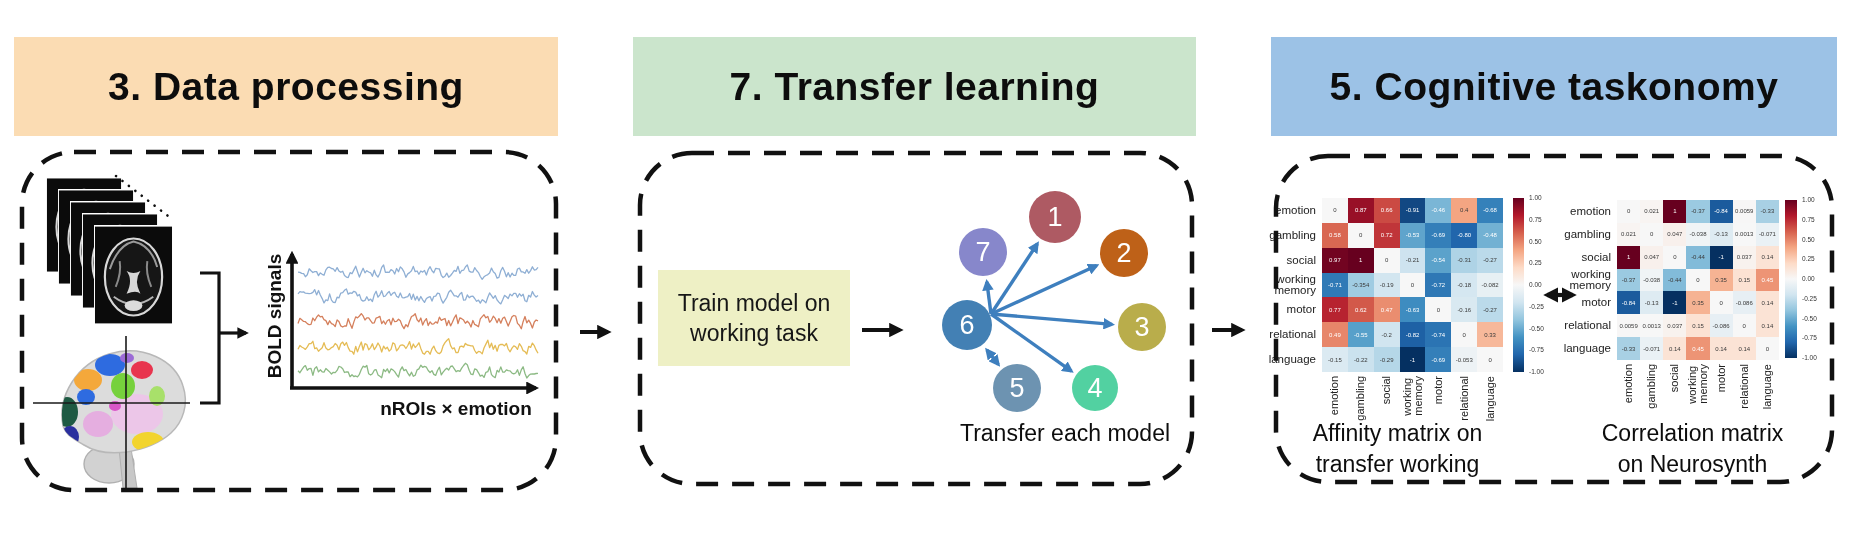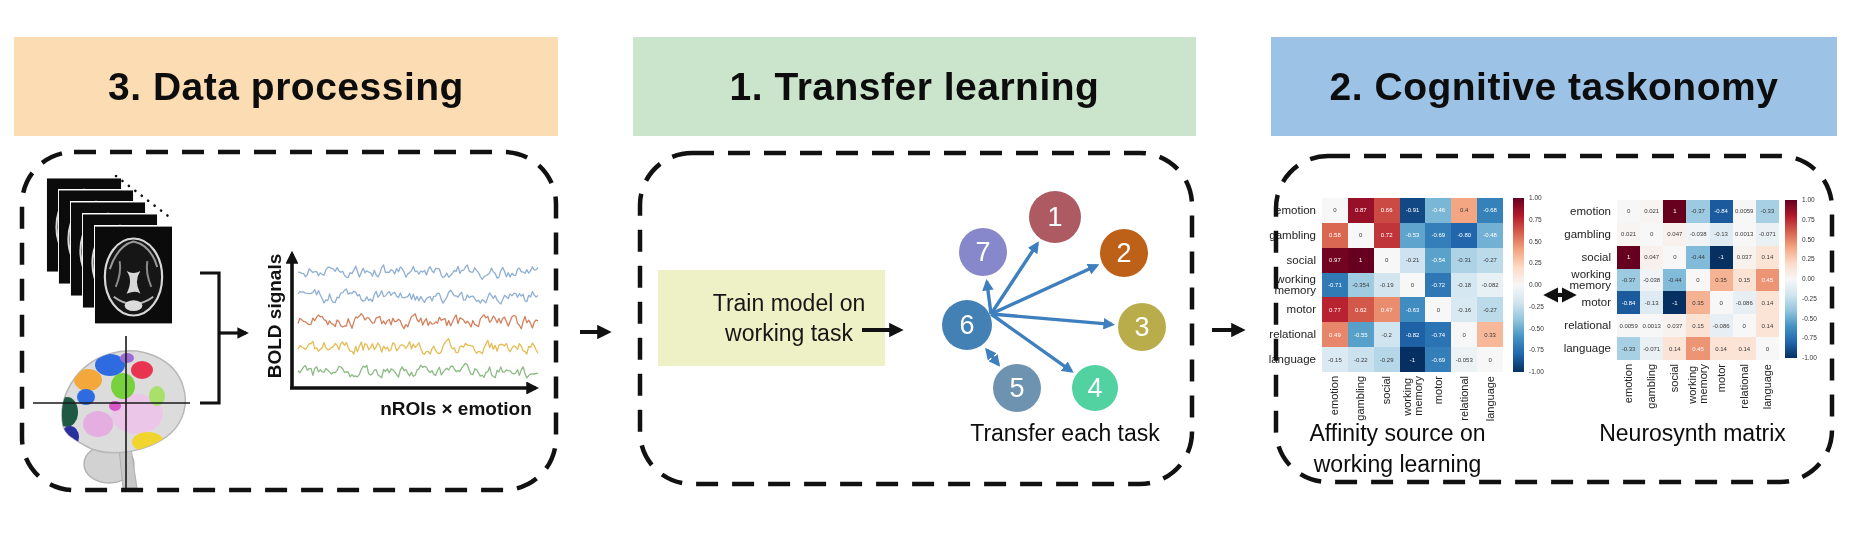--- a/index.html
+++ b/index.html
@@ -132,41 +132,41 @@
       <line x1="991" y1="314" x2="1037.3768856974891" y2="243.71003261474303" stroke="#3E7FBE" stroke-width="3.4" marker-end="url(#ab)"></line>
       <line x1="991" y1="314" x2="1096.7312919610586" y2="265.5067006795145" stroke="#3E7FBE" stroke-width="3.4" marker-end="url(#ab)"></line>
       <line x1="991" y1="314" x2="1112.1105650848458" y2="324.4267373914106" stroke="#3E7FBE" stroke-width="3.4" marker-end="url(#ab)"></line>
       <line x1="991" y1="314" x2="1071.371065605207" y2="371.1871043729356" stroke="#3E7FBE" stroke-width="3.4" marker-end="url(#ab)"></line>
       <line x1="986.8930515060483" y1="350.06524489762086" x2="998.3502642130798" y2="364.50133290848044" stroke="#3E7FBE" stroke-width="3.4" marker-end="url(#ab)" marker-start="url(#ab)"></line>
       <line x1="991" y1="314" x2="986.8391401289059" y2="281.75333599902075" stroke="#3E7FBE" stroke-width="3.4" marker-end="url(#ab)"></line>
     </g>
 </svg>
 
 <div class="header" style="left: 14px; width: 544px; background: rgb(251, 220, 179);">3. Data processing</div>
-<div class="header" style="left: 633px; width: 563px; background: rgb(203, 229, 204);">1. Transfer learning</div>
-<div class="header" style="left: 1271px; width: 566px; background: rgb(156, 194, 230);">2. Cognitive taskonomy</div>
+<div class="header" style="left: 633px; width: 563px; background: rgb(203, 229, 204);">7. Transfer learning</div>
+<div class="header" style="left: 1271px; width: 566px; background: rgb(156, 194, 230);">5. Cognitive taskonomy</div>
 
 <div class="ylabel">BOLD signals</div>
 <div class="xlabel">nROIs × emotion</div>
 
-<div class="trainbox" style="background: rgb(238, 240, 197); padding-left: 35px;">
+<div class="trainbox" style="background: rgb(238, 240, 197);">
   <span>Train model on</span>
   <span>working task</span>
 </div>
 <div id="task-nodes">
     <div class="tnode" style="left: 1029px; top: 191px; width: 52px; height: 52px; background: rgb(174, 90, 99);">1</div>
     <div class="tnode" style="left: 1100px; top: 229px; width: 48px; height: 48px; background: rgb(190, 97, 24);">2</div>
     <div class="tnode" style="left: 1118px; top: 303px; width: 48px; height: 48px; background: rgb(185, 173, 75);">3</div>
     <div class="tnode" style="left: 1072px; top: 365px; width: 46px; height: 46px; background: rgb(82, 209, 161);">4</div>
     <div class="tnode" style="left: 993px; top: 364px; width: 48px; height: 48px; background: rgb(109, 147, 177);">5</div>
     <div class="tnode" style="left: 942px; top: 300px; width: 50px; height: 50px; background: rgb(67, 128, 180);">6</div>
     <div class="tnode" style="left: 959px; top: 228px; width: 48px; height: 48px; background: rgb(135, 135, 203);">7</div>
   </div>
 <div class="cap" style="left:915px;top:418px;width:300px;">
-  <div>Transfer each task</div>
+  <div>Transfer each model</div>
 </div>
 
 <div class="heatmap" style="left:1240px;top:198px;">
   <div class="hm-rows" style="left:0;top:0;width:76px;">
       <div class="hm-rowlabel" style="height: 24.86px;">emotion</div>
       <div class="hm-rowlabel" style="height: 24.86px;">gambling</div>
       <div class="hm-rowlabel" style="height: 24.86px;">social</div>
       <div class="hm-rowlabel" style="height: 24.86px;">working
 memory</div>
       <div class="hm-rowlabel" style="height: 24.86px;">motor</div>
@@ -551,18 +551,19 @@
       <div class="hm-tick" style="top: 55.25px;">0.25</div>
       <div class="hm-tick" style="top: 75px;">0.00</div>
       <div class="hm-tick" style="top: 94.75px;">-0.25</div>
       <div class="hm-tick" style="top: 114.5px;">-0.50</div>
       <div class="hm-tick" style="top: 134.25px;">-0.75</div>
       <div class="hm-tick" style="top: 154px;">-1.00</div>
     </div>
 </div>
 
 <div class="cap" style="left:1250px;top:418px;width:295px;">
-  <div>Affinity source on</div>
-  <div>working learning</div>
+  <div>Affinity matrix on</div>
+  <div>transfer working</div>
 </div>
 <div class="cap" style="left:1545px;top:418px;width:295px;">
-  <div>Neurosynth matrix</div>
+  <div>Correlation matrix</div>
+  <div>on Neurosynth</div>
 </div>
 
 </body></html>

